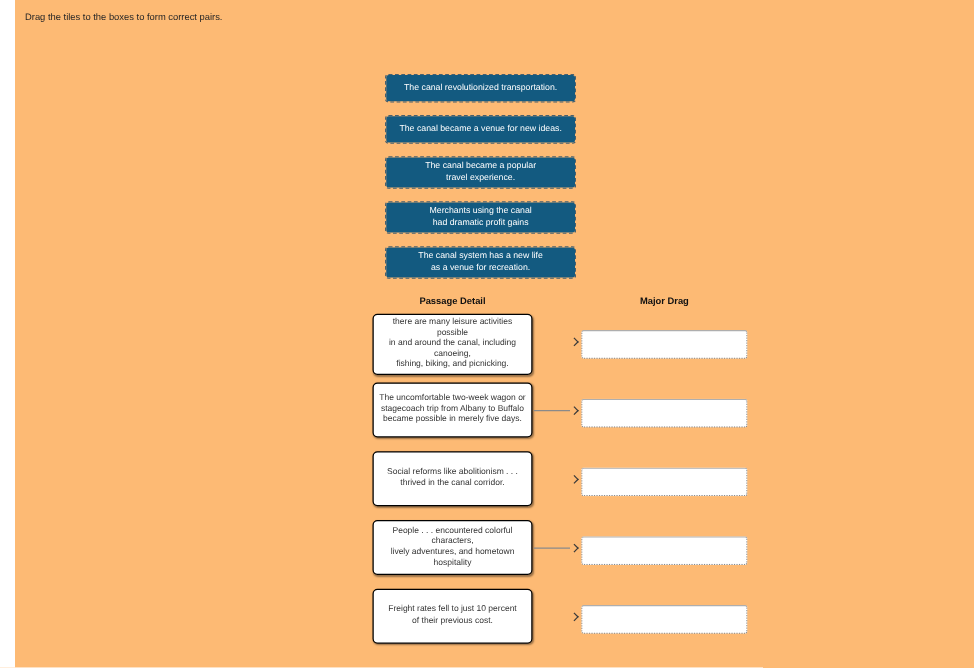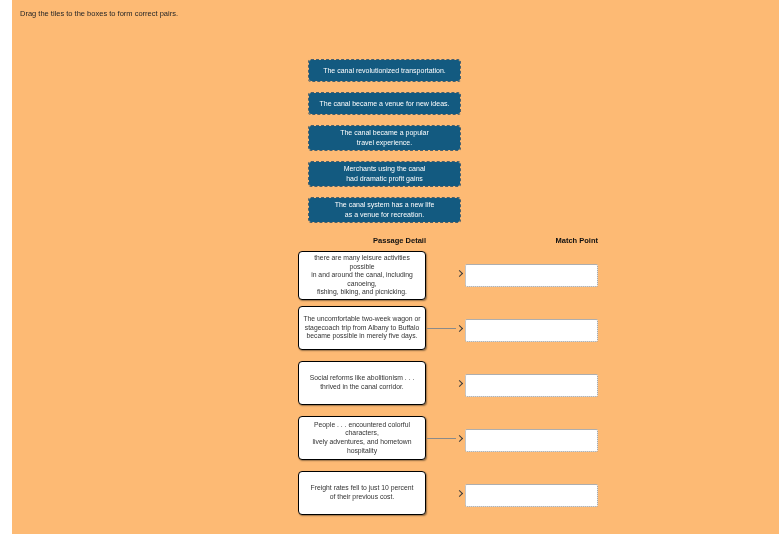--- a/index.html
+++ b/index.html
@@ -21,21 +21,21 @@
     box-sizing:border-box;min-height:23px;
     background:#135a80;background-clip:padding-box;
     border:1px dashed #49606d;border-radius:3px;
     color:#ffffff;font-size:7px;line-height:10px;text-align:center;
     display:flex;align-items:center;justify-content:center;
     padding:2px 5px;white-space:pre-line;cursor:move;
   }
   
   .col-header{
     position:absolute;top:236px;font-size:7.5px;font-weight:bold;color:#111;
-    text-align:right;
+    text-align:center;
   }
   .col-header.left{left:286px;width:128px;}
   .col-header.right{left:453px;width:133px;}
   
   .rows{position:absolute;left:286px;top:251px;width:300px;}
   .row{position:relative;height:55px;}
   .detail-box{
     position:absolute;left:0;top:0;width:128px;min-height:44px;box-sizing:border-box;
     background:#fff;border:1.5px solid #000;border-radius:4px;
     box-shadow:1px 1px 1.5px rgba(0,0,0,0.40);
@@ -71,21 +71,21 @@
     <div class="tile">The canal became a venue for new ideas.</div>
     <div class="tile">The canal became a popular
 travel experience.</div>
     <div class="tile">Merchants using the canal
 had dramatic profit gains</div>
     <div class="tile">The canal system has a new life
 as a venue for recreation.</div>
   </div>
 
   <div class="col-header left">Passage Detail</div>
-  <div class="col-header right">Match Point</div>
+  <div class="col-header right">Major Drag</div>
 
   <div class="rows">
 
     <div class="row">
       <div class="detail-box">there are many leisure activities
 possible
 in and around the canal, including
 canoeing,
 fishing, biking, and picnicking.</div>
       <div class="connector short">

